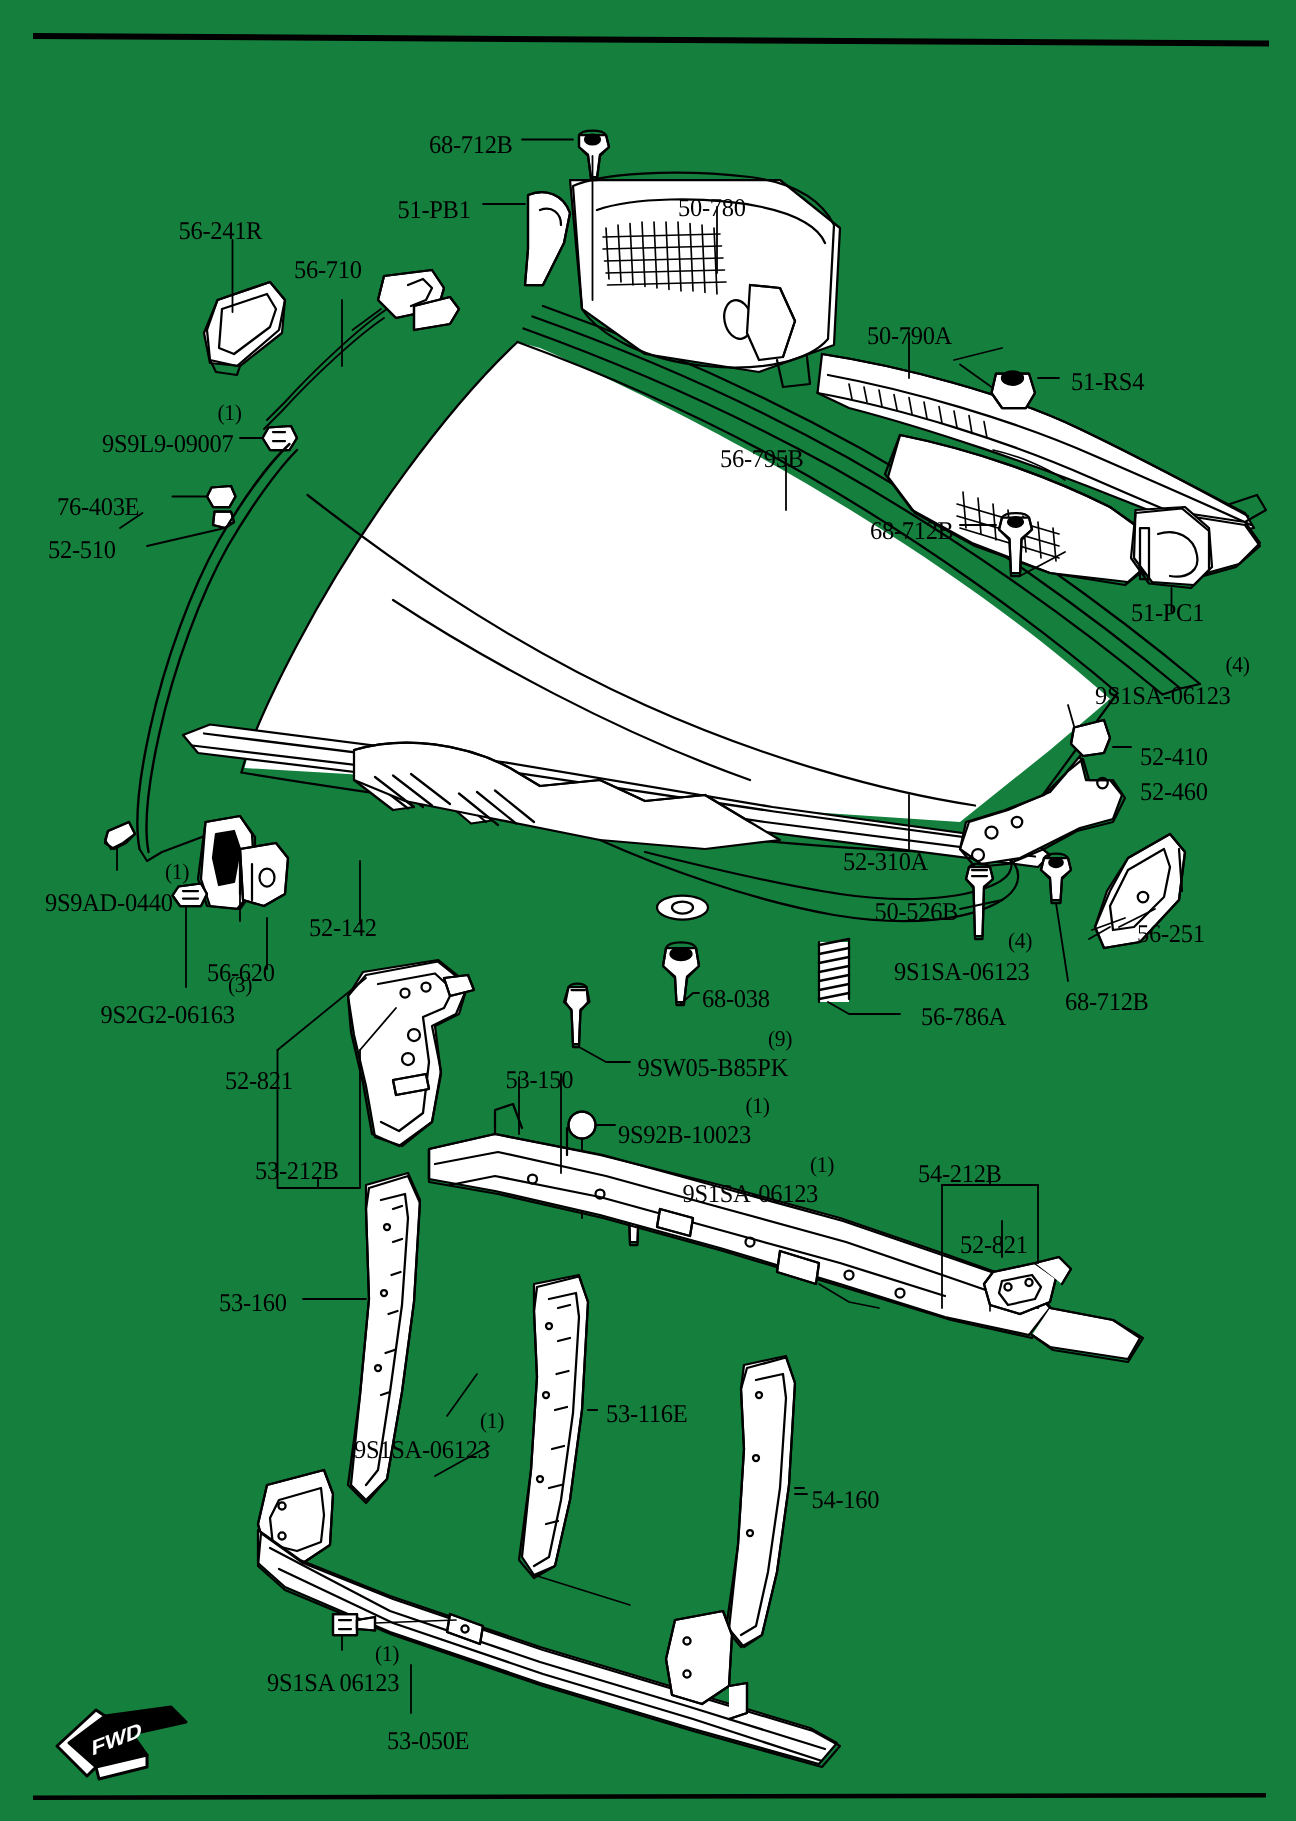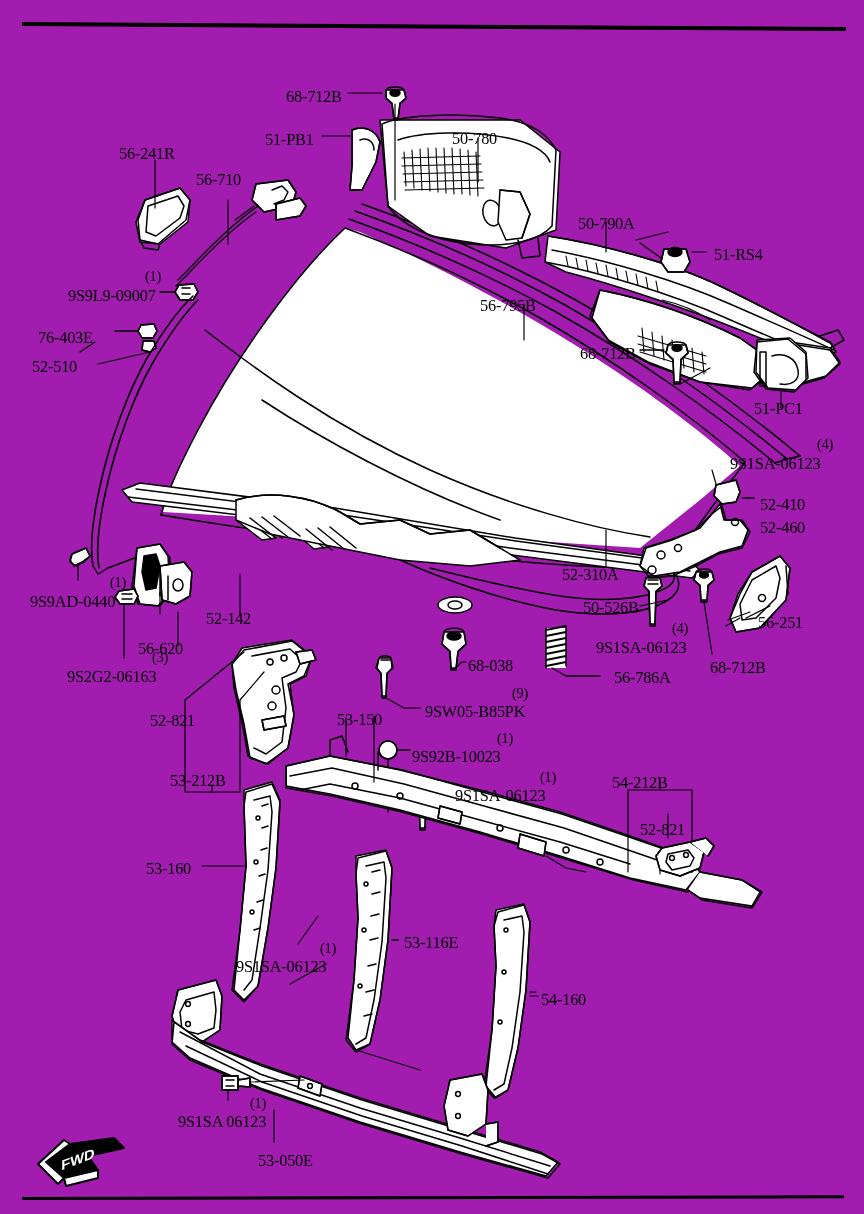--- a/index.html
+++ b/index.html
@@ -1,21 +1,21 @@
 <!DOCTYPE html>
 <html><head>
 <meta charset="utf-8">
 <title>Parts Diagram</title>
 <style>
   html,body{margin:0;padding:0;background:#ffffff;}
   body{
     font-family:"Liberation Serif", serif;
     width:864px;height:1214px;position:relative;overflow:hidden;
   }
-  #sheet{position:absolute;left:0;top:0;width:864px;height:1214px;background:#a21caf;text-decoration:underline;}
+  #sheet{position:absolute;left:0;top:0;width:864px;height:1214px;background:#15803d;text-decoration:underline;}
 
   
   .rule{position:absolute;background:#000;}
   #rule-top{left:22px;top:22px;width:824px;height:4px;transform:rotate(0.35deg);transform-origin:left center;}
   #rule-bottom{left:22px;top:1197px;width:822px;height:3px;transform:rotate(-0.12deg);transform-origin:left center;}
 
   
   #artwork{position:absolute;left:0;top:0;width:864px;height:1214px;}
   #artwork svg{display:block;}
 

